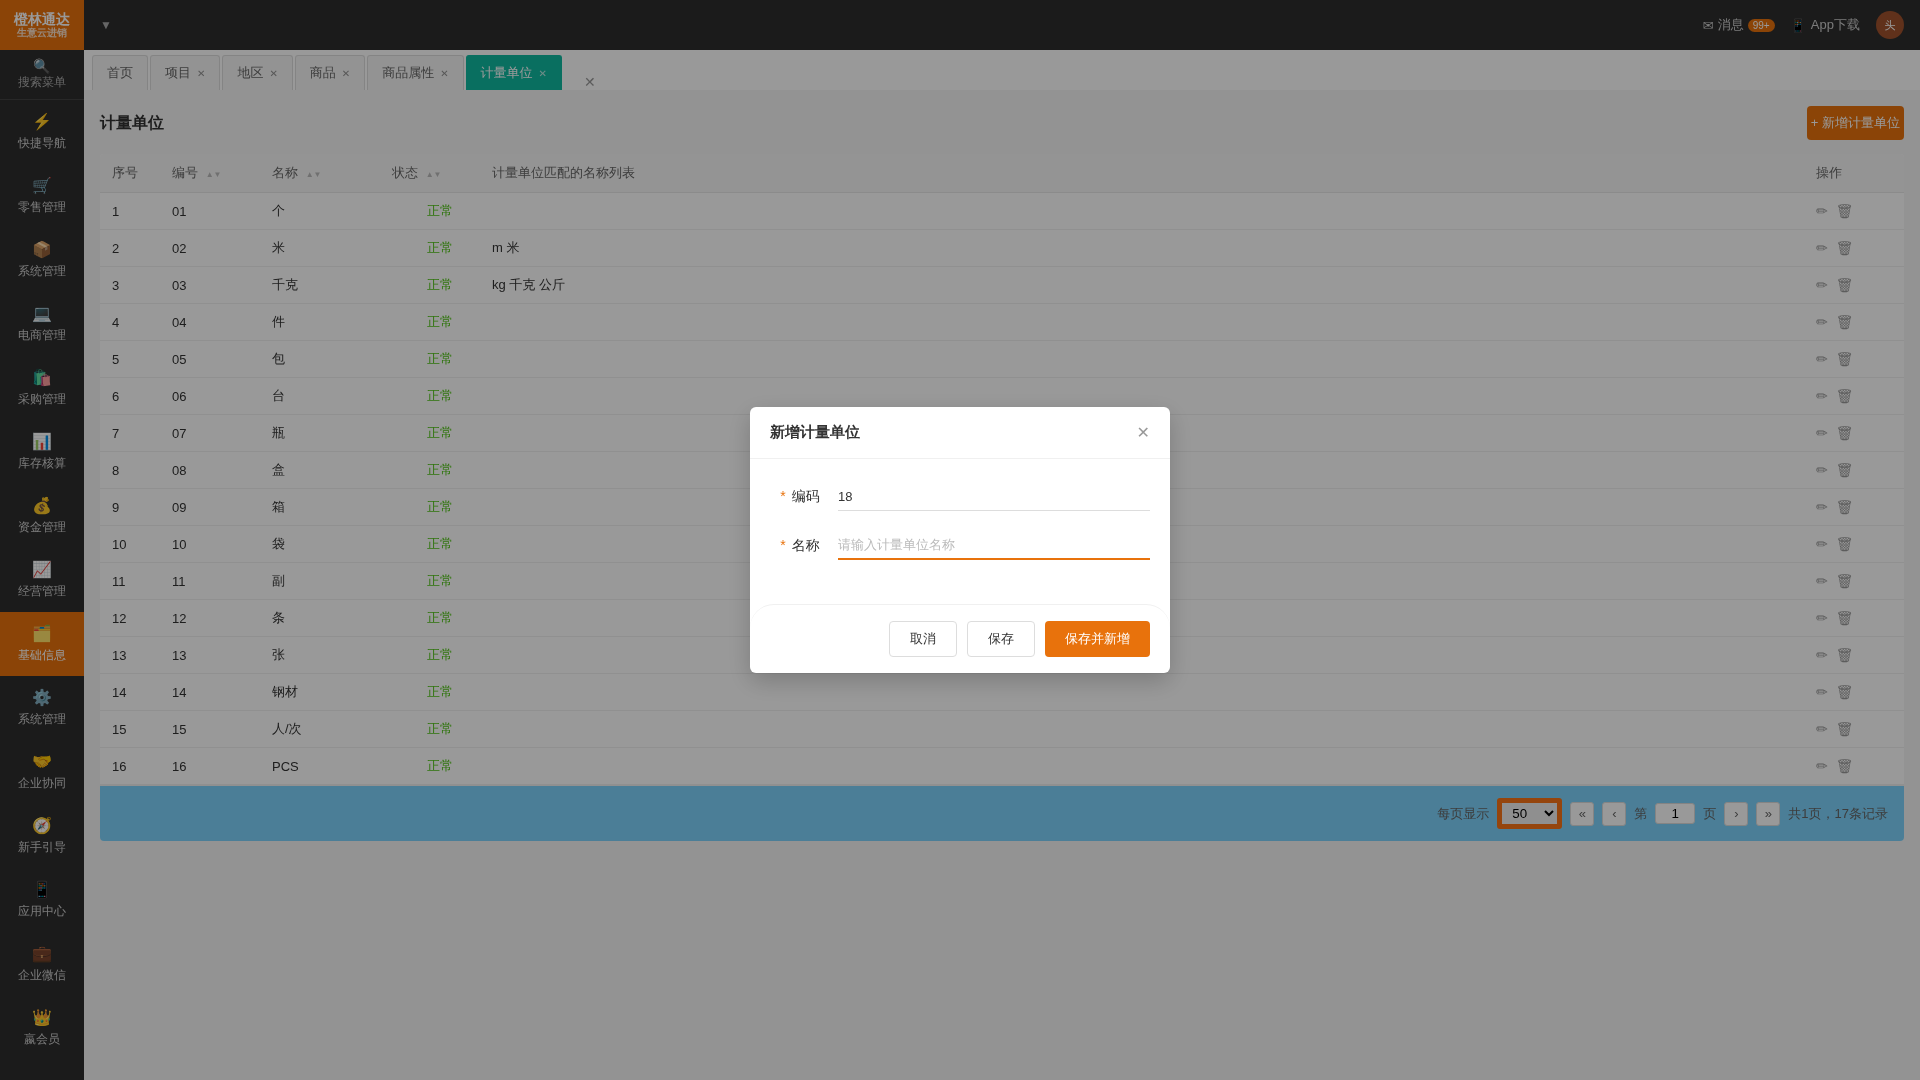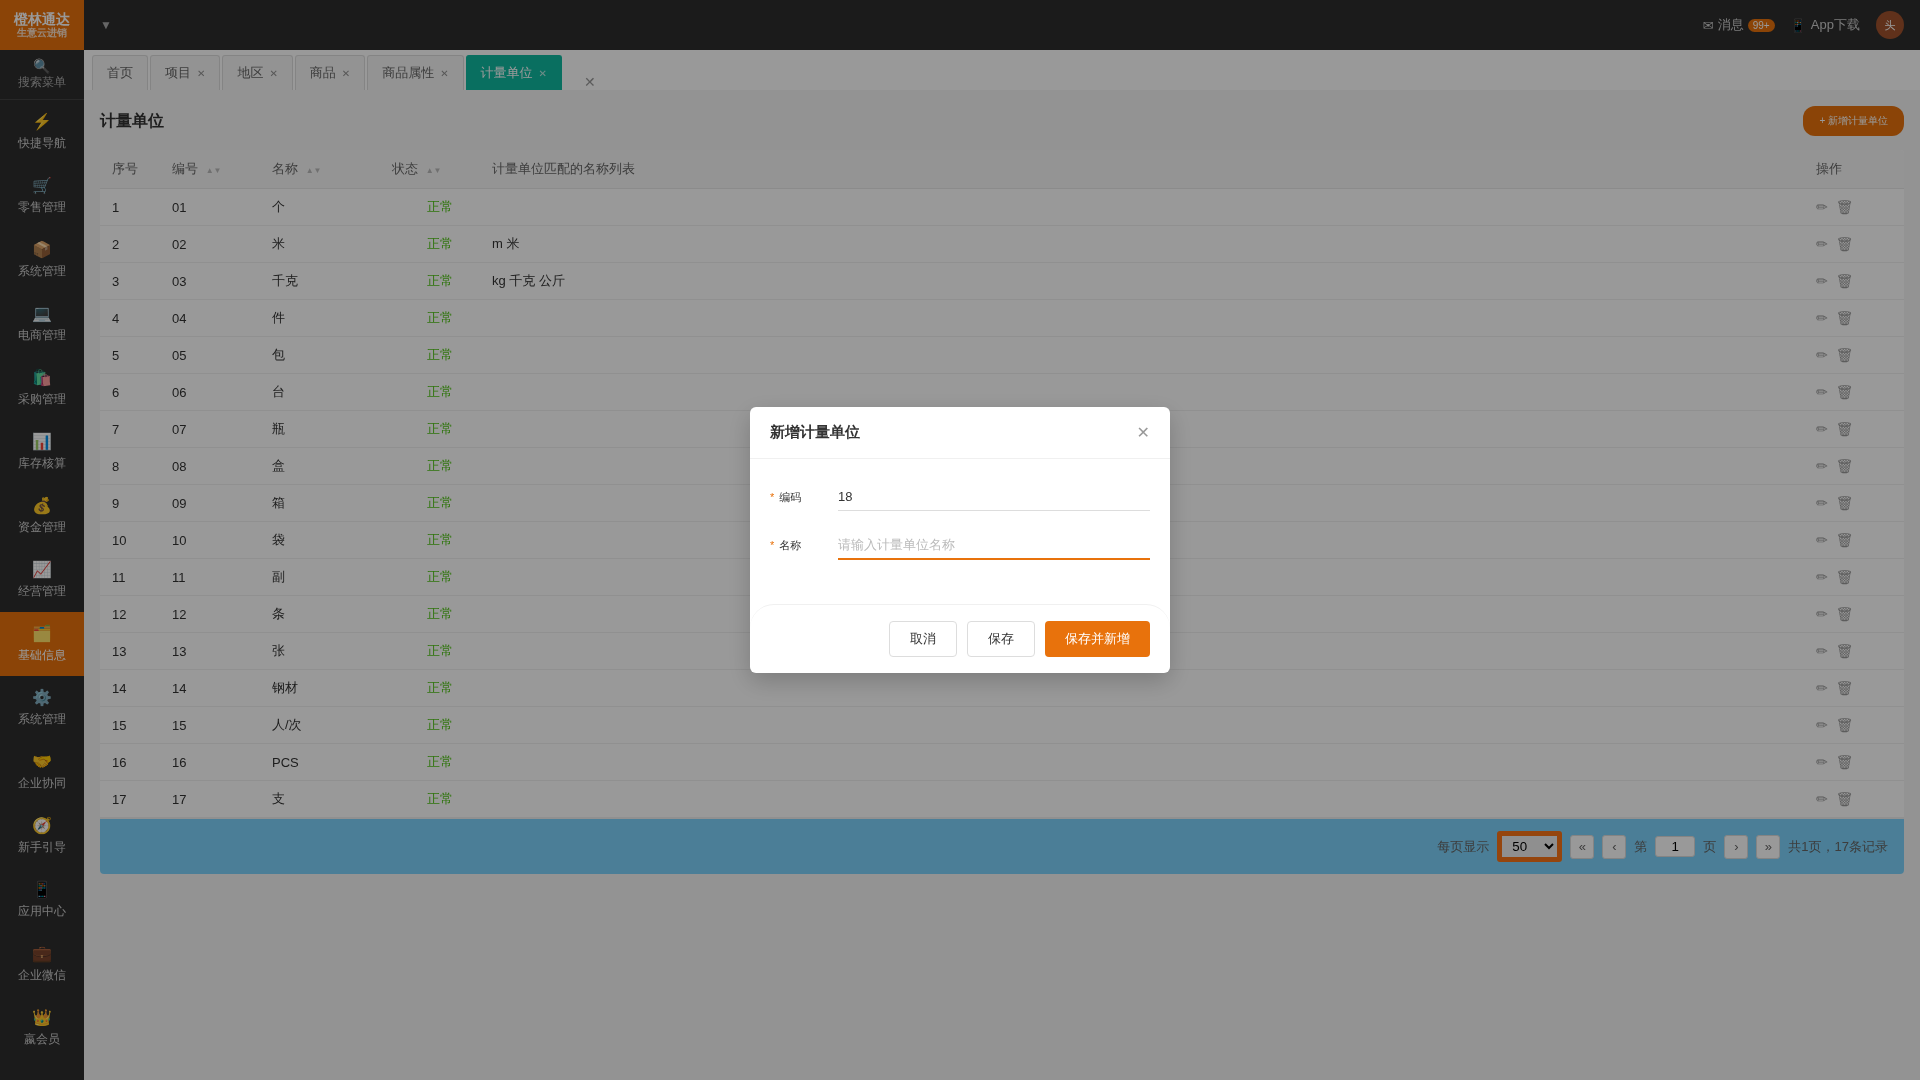--- a/index.html
+++ b/index.html
@@ -31,21 +31,21 @@
     .tab.active { background: #10b9a0; color: white; border-color: #10b9a0; }
     .tab .tab-close { font-size: 10px; cursor: pointer; opacity: 0.7; }
     .tab-close-main { margin-left: 20px; color: #999; cursor: pointer; font-size: 14px; }
 
     
     .content { flex: 1; background: #f5f5f5; padding: 16px; overflow: auto; position: relative; }
 
     
     .page-header { display: flex; justify-content: space-between; align-items: center; margin-bottom: 14px; }
     .page-title { font-size: 16px; font-weight: bold; color: #333; }
-    .btn-add { background: #e8720c; color: white; border: none; padding: 8px 16px; border-radius: 12px; cursor: pointer; font-size: 10px; }
+    .btn-add { background: #e8720c; color: white; border: none; padding: 8px 4px; border-radius: 4px; cursor: pointer; font-size: 13px; }
 
     
     .table-wrapper { background: white; border-radius: 4px; overflow: hidden; }
     table { width: 100%; border-collapse: collapse; }
     thead tr { background: #f7f7f7; }
     th { padding: 10px 12px; text-align: left; font-weight: normal; color: #666; font-size: 13px; border-bottom: 1px solid #e8e8e8; white-space: nowrap; }
     td { padding: 9px 12px; border-bottom: 1px solid #f0f0f0; font-size: 13px; color: #333; }
     .status-normal { color: #52c41a; margin-left: 35px; }
     .action-btns { display: flex; gap: 8px; }
     .action-btn { color: #999; cursor: pointer; font-size: 14px; }
@@ -60,21 +60,21 @@
     .page-input { width: 40px; border: 1px solid #ddd; border-radius: 3px; text-align: center; padding: 2px 4px; }
 
     
     .overlay { position: fixed; top: 0; left: 0; width: 1920px; height: 1080px; background: rgba(0,0,0,0.4); display: flex; align-items: center; justify-content: center; z-index: 1000; }
     .modal { background: white; border-radius: 6px; width: 420px; box-shadow: 0 8px 24px rgba(0,0,0,0.2); }
     .modal-header { padding: 16px 20px; border-bottom: 1px solid #f0f0f0; display: flex; justify-content: space-between; align-items: flex-end; }
     .modal-title { font-size: 15px; font-weight: bold; color: #333; }
     .modal-close { cursor: pointer; color: #999; font-size: 16px; }
     .modal-body { padding: 24px 20px; }
     .form-row { display: flex; align-items: center; margin-bottom: 20px; }
-    .form-label { width: 60px; text-align: left; color: #333; font-size: 11px; margin-right: 8px; }
+    .form-label { width: 60px; text-align: center; color: #333; font-size: 14px; margin-right: 8px; }
     .form-label .required { color: #e8720c; margin-right: 2px; }
     .form-input { flex: 1; border: none; border-bottom: 1px solid #ddd; padding: 6px 0; font-size: 13px; outline: none; color: #333; }
     .form-input.active-border { border-bottom: 2px solid #e8720c; }
     .form-input::placeholder { color: #bbb; }
     .modal-footer { padding: 16px 20px; display: flex; justify-content: flex-end; gap: 10px; border-top: 1px solid #f0f0f0; border-radius: 24px; }
     .btn-cancel { padding: 8px 20px; border: 1px solid #ddd; border-radius: 4px; cursor: pointer; background: white; color: #333; font-size: 13px; }
     .btn-save { padding: 8px 20px; border: 1px solid #ddd; border-radius: 4px; cursor: pointer; background: white; color: #333; font-size: 13px; }
     .btn-save-new { padding: 8px 20px; border: none; border-radius: 4px; cursor: pointer; background: #e8720c; color: white; font-size: 13px; }
 
     .col-seq { width: 60px; }
@@ -442,33 +442,20 @@
       <td>PCS</td>
       <td><span class="status-normal">正常</span></td>
       <td></td>
       <td>
         <div class="action-btns">
           <span class="action-btn">✏</span>
           <span class="action-btn">🗑</span>
         </div>
       </td>
     </tr>
-            <tr>
-      <td>17</td>
-      <td>17</td>
-      <td>支</td>
-      <td><span class="status-normal">正常</span></td>
-      <td></td>
-      <td>
-        <div class="action-btns">
-          <span class="action-btn">✏</span>
-          <span class="action-btn">🗑</span>
-        </div>
-      </td>
-    </tr>
           </tbody>
       </table>
 
       <div class="pagination">
         <span>每页显示</span>
         <select>
           <option>50</option>
           <option>10</option>
           <option>20</option>
           <option>100</option>

